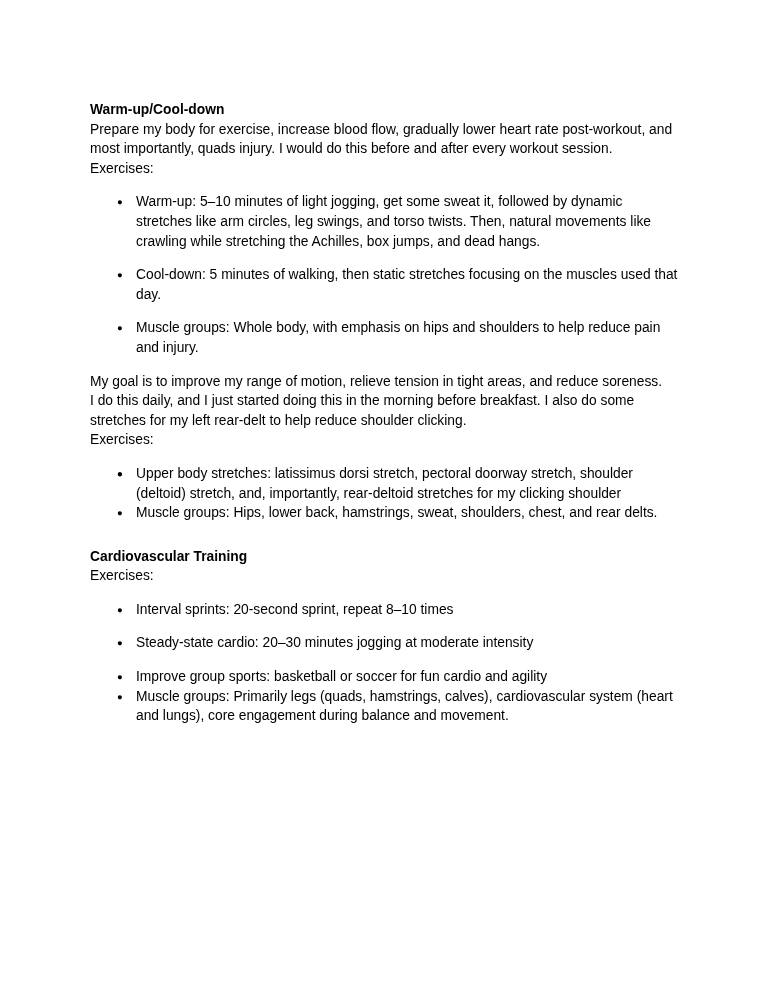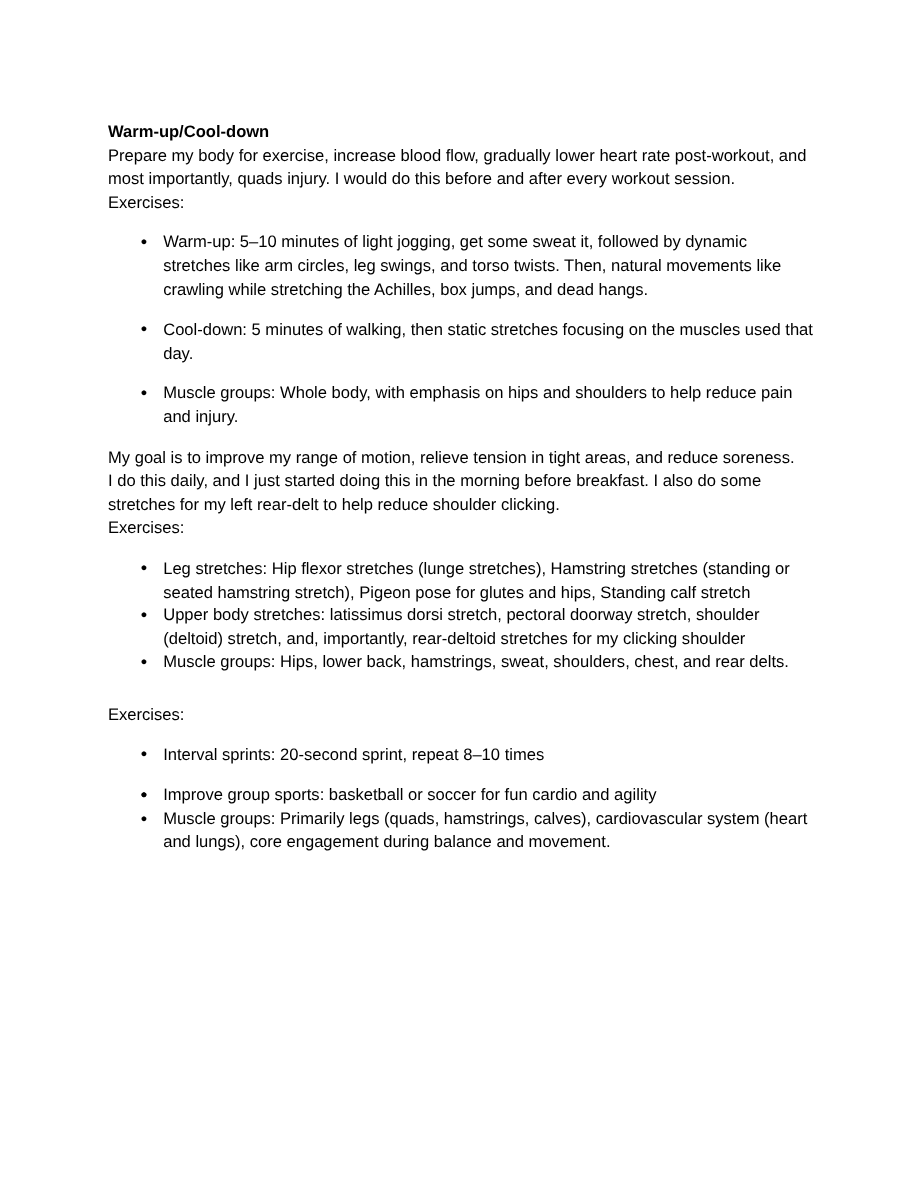--- a/index.html
+++ b/index.html
@@ -94,44 +94,44 @@
     </div>
 
     <div class="section section-flexibility">
       <p class="intro">My goal is to improve my range of motion, relieve tension in tight areas, and reduce soreness.
 I do this daily, and I just started doing this in the morning before breakfast. I also do some
 stretches for my left rear-delt to help reduce shoulder clicking.</p>
       <p class="exercises-label">Exercises:</p>
       <ul class="bullet-list">
         <li class="bullet-item">
           <span class="dot">●</span>
-          <span class="bullet-text">Leg stretches: Hip flexor stretches (lunge stretches), Hamstring stretches (standing or
-seated hamstring stretch), Pigeon pose for glutes and hips, Standing calf stretch</span>
         </li>
         <li class="bullet-item">
           <span class="dot">●</span>
           <span class="bullet-text">Upper body stretches: latissimus dorsi stretch, pectoral doorway stretch, shoulder
 (deltoid) stretch, and, importantly, rear-deltoid stretches for my clicking shoulder</span>
         </li>
         <li class="bullet-item">
           <span class="dot">●</span>
           <span class="bullet-text">Muscle groups: Hips, lower back, hamstrings, sweat, shoulders, chest, and rear delts.</span>
         </li>
       </ul>
     </div>
 
     <div class="section section-cardio">
+      <h3 class="section-heading">Cardiovascular Training</h3>
       <p class="exercises-label">Exercises:</p>
       <ul class="bullet-list">
         <li class="bullet-item gap">
           <span class="dot">●</span>
           <span class="bullet-text">Interval sprints: 20-second sprint, repeat 8–10 times</span>
         </li>
         <li class="bullet-item gap">
           <span class="dot">●</span>
+          <span class="bullet-text">Steady-state cardio: 20–30 minutes jogging at moderate intensity</span>
         </li>
         <li class="bullet-item">
           <span class="dot">●</span>
           <span class="bullet-text">Improve group sports: basketball or soccer for fun cardio and agility</span>
         </li>
         <li class="bullet-item">
           <span class="dot">●</span>
           <span class="bullet-text">Muscle groups: Primarily legs (quads, hamstrings, calves), cardiovascular system (heart
 and lungs), core engagement during balance and movement.</span>
         </li>

